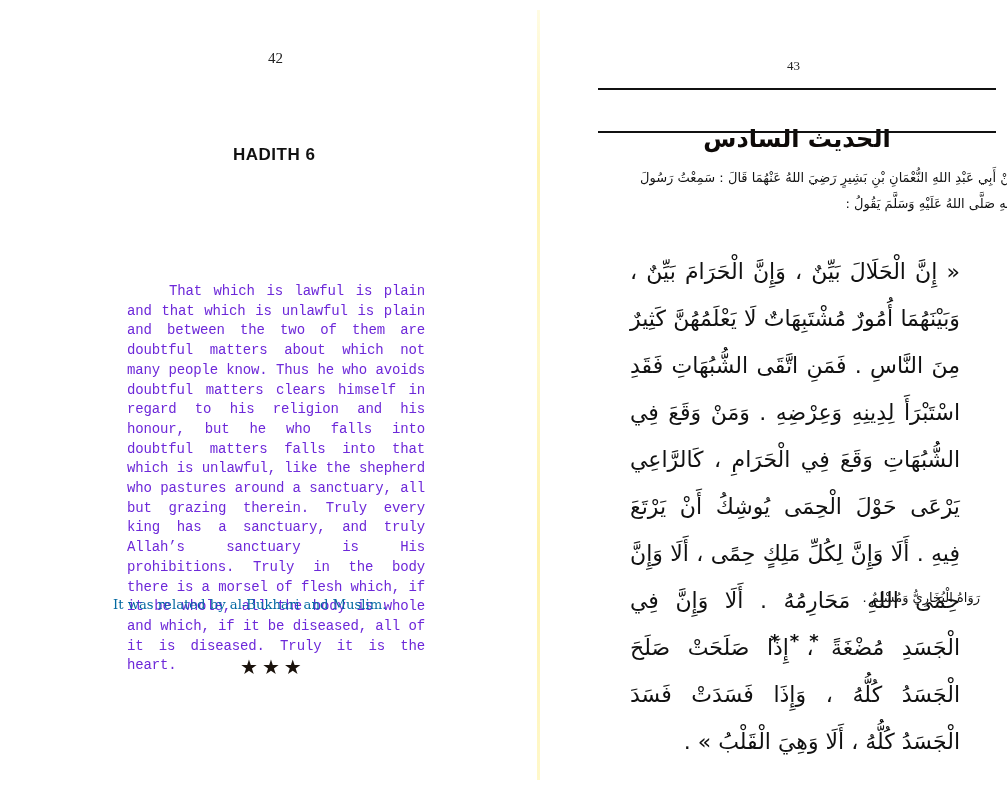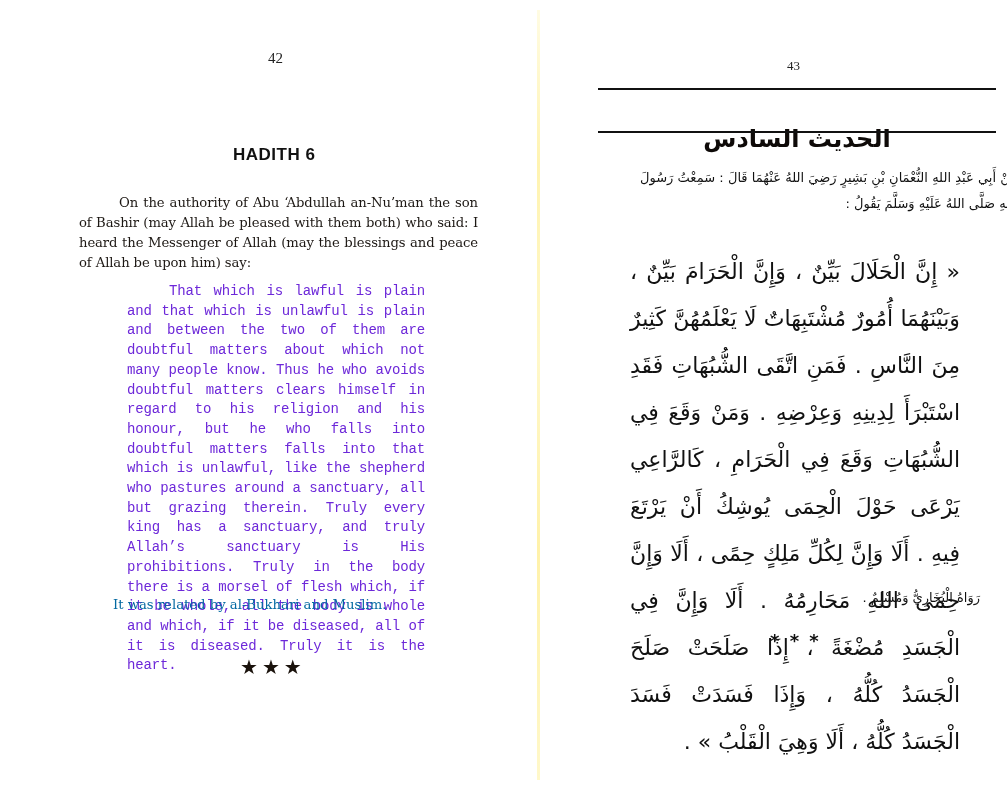--- a/index.html
+++ b/index.html
@@ -180,21 +180,20 @@
       color: #111;
       font-family: "DejaVu Sans", sans-serif;
     }
   </style>
 </head>
 <body>
 
 <div class="page page-left">
   <div class="page-num-left">42</div>
   <div class="hadith-title">HADITH 6</div>
-  <p class="intro">On the authority of Abu ‘Abdullah an-Nu’man the son of Bashir (may Allah be pleased with them both) who said: I heard the Messenger of Allah (may the blessings and peace of Allah be upon him) say:</p>
   <p class="quote">That which is lawful is plain and that which is unlawful is plain and between the two of them are doubtful matters about which not many people know. Thus he who avoids doubtful matters clears himself in regard to his religion and his honour, but he who falls into doubtful matters falls into that which is unlawful, like the shepherd who pastures around a sanctuary, all but grazing therein. Truly every king has a sanctuary, and truly Allah’s sanctuary is His prohibitions. Truly in the body there is a morsel of flesh which, if it be whole, all the body is whole and which, if it be diseased, all of it is diseased. Truly it is the heart.</p>
   <div class="related">It was related by al-Bukhari and Muslim.</div>
   <div class="stars-left">★★★</div>
 </div>
 
 <div class="gutter"></div>
 
 <div class="page page-right"></div>
 <div class="page-num-right">43</div>
 <div class="rule rule-top"></div>

